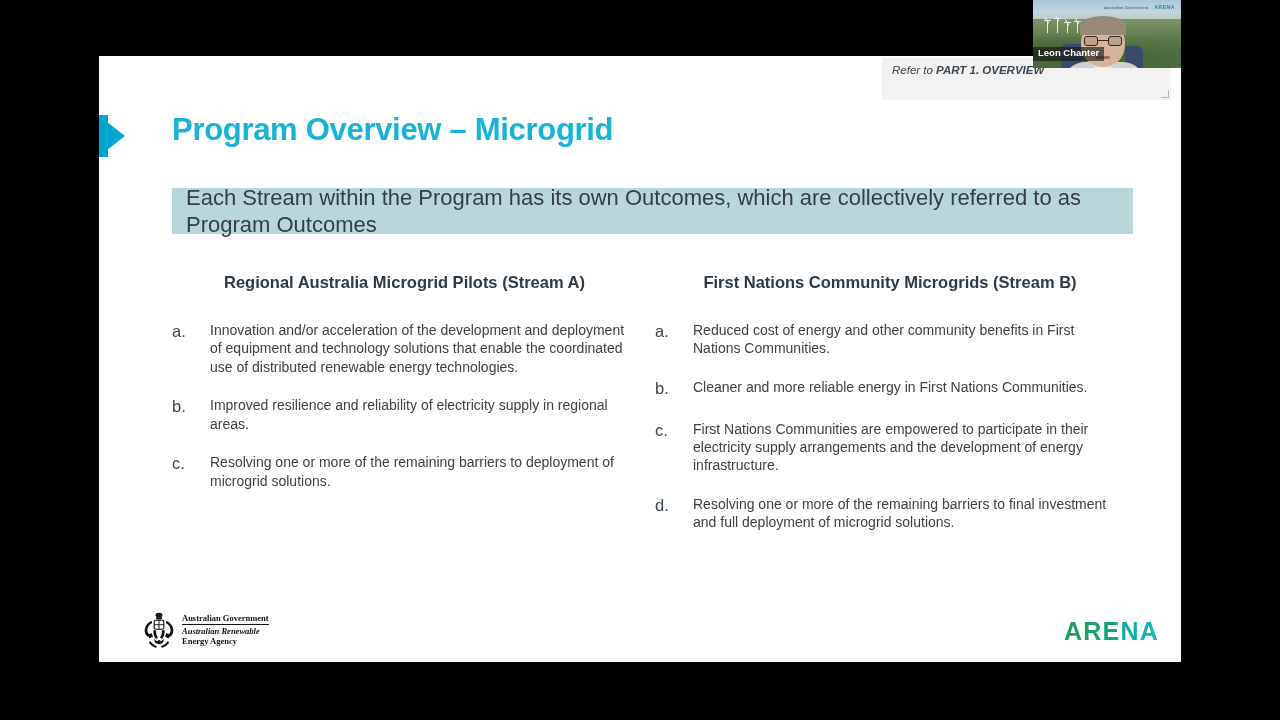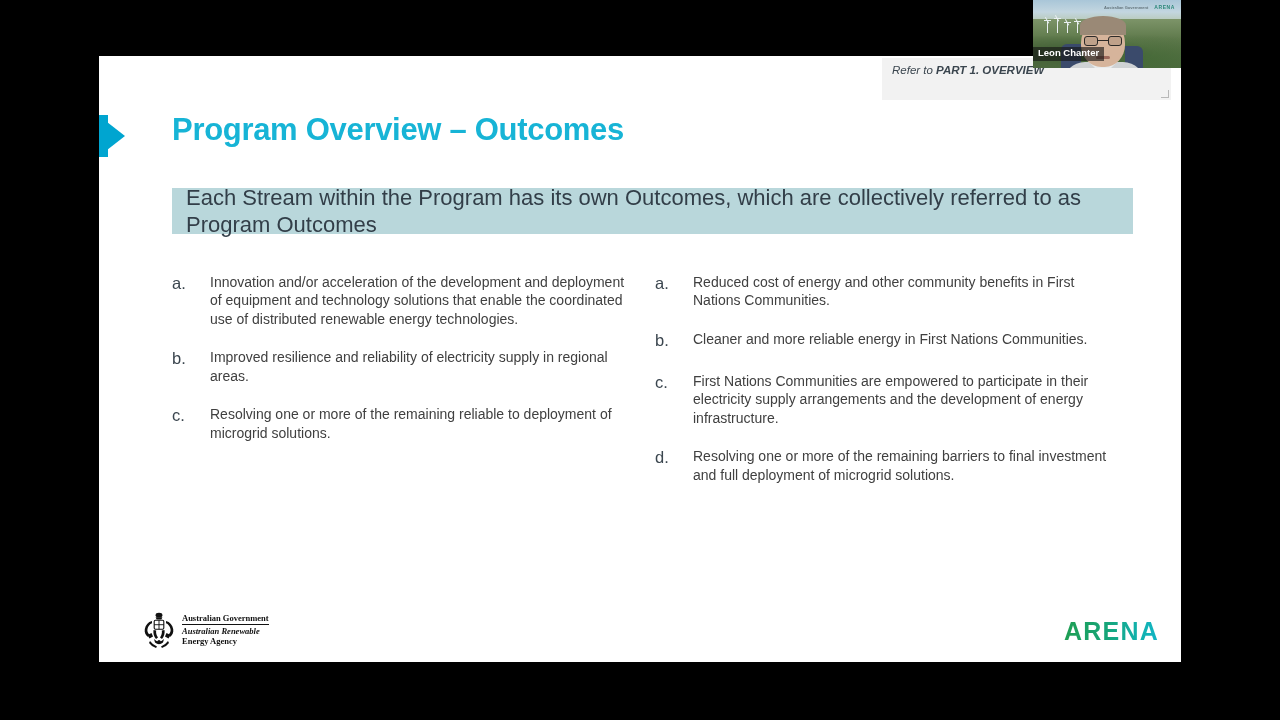--- a/index.html
+++ b/index.html
@@ -370,44 +370,46 @@
 </style>
 </head>
 <body>
 
 <div id="stage">
 
   <div id="slide">
 
     <div class="title-arrow-tail"></div>
     <div class="title-arrow"></div>
-    <div class="slide-title">Program Overview – Outcomes</div>
+    <div class="slide-title">Program Overview – Microgrid</div>
 
     <div class="banner">
       <div class="banner-text">Each Stream within the Program has its own Outcomes, which are collectively referred to as Program Outcomes</div>
     </div>
 
     <div class="col col-left">
+      <div class="col-head">Regional Australia Microgrid Pilots (Stream A)</div>
       <ul class="outcome-list">
         <li class="outcome-item">
           <span class="outcome-marker">a.</span>
           <span class="outcome-text">Innovation and/or acceleration of the development and deployment of equipment and technology solutions that enable the coordinated use of distributed renewable energy technologies.</span>
         </li>
         <li class="outcome-item">
           <span class="outcome-marker">b.</span>
           <span class="outcome-text">Improved resilience and reliability of electricity supply in regional areas.</span>
         </li>
         <li class="outcome-item">
           <span class="outcome-marker">c.</span>
-          <span class="outcome-text">Resolving one or more of the remaining reliable to deployment of microgrid solutions.</span>
+          <span class="outcome-text">Resolving one or more of the remaining barriers to deployment of microgrid solutions.</span>
         </li>
       </ul>
     </div>
 
     <div class="col col-right">
+      <div class="col-head">First Nations Community Microgrids (Stream B)</div>
       <ul class="outcome-list">
         <li class="outcome-item">
           <span class="outcome-marker">a.</span>
           <span class="outcome-text">Reduced cost of energy and other community benefits in First Nations Communities.</span>
         </li>
         <li class="outcome-item">
           <span class="outcome-marker">b.</span>
           <span class="outcome-text">Cleaner and more reliable energy in First Nations Communities.</span>
         </li>
         <li class="outcome-item">

